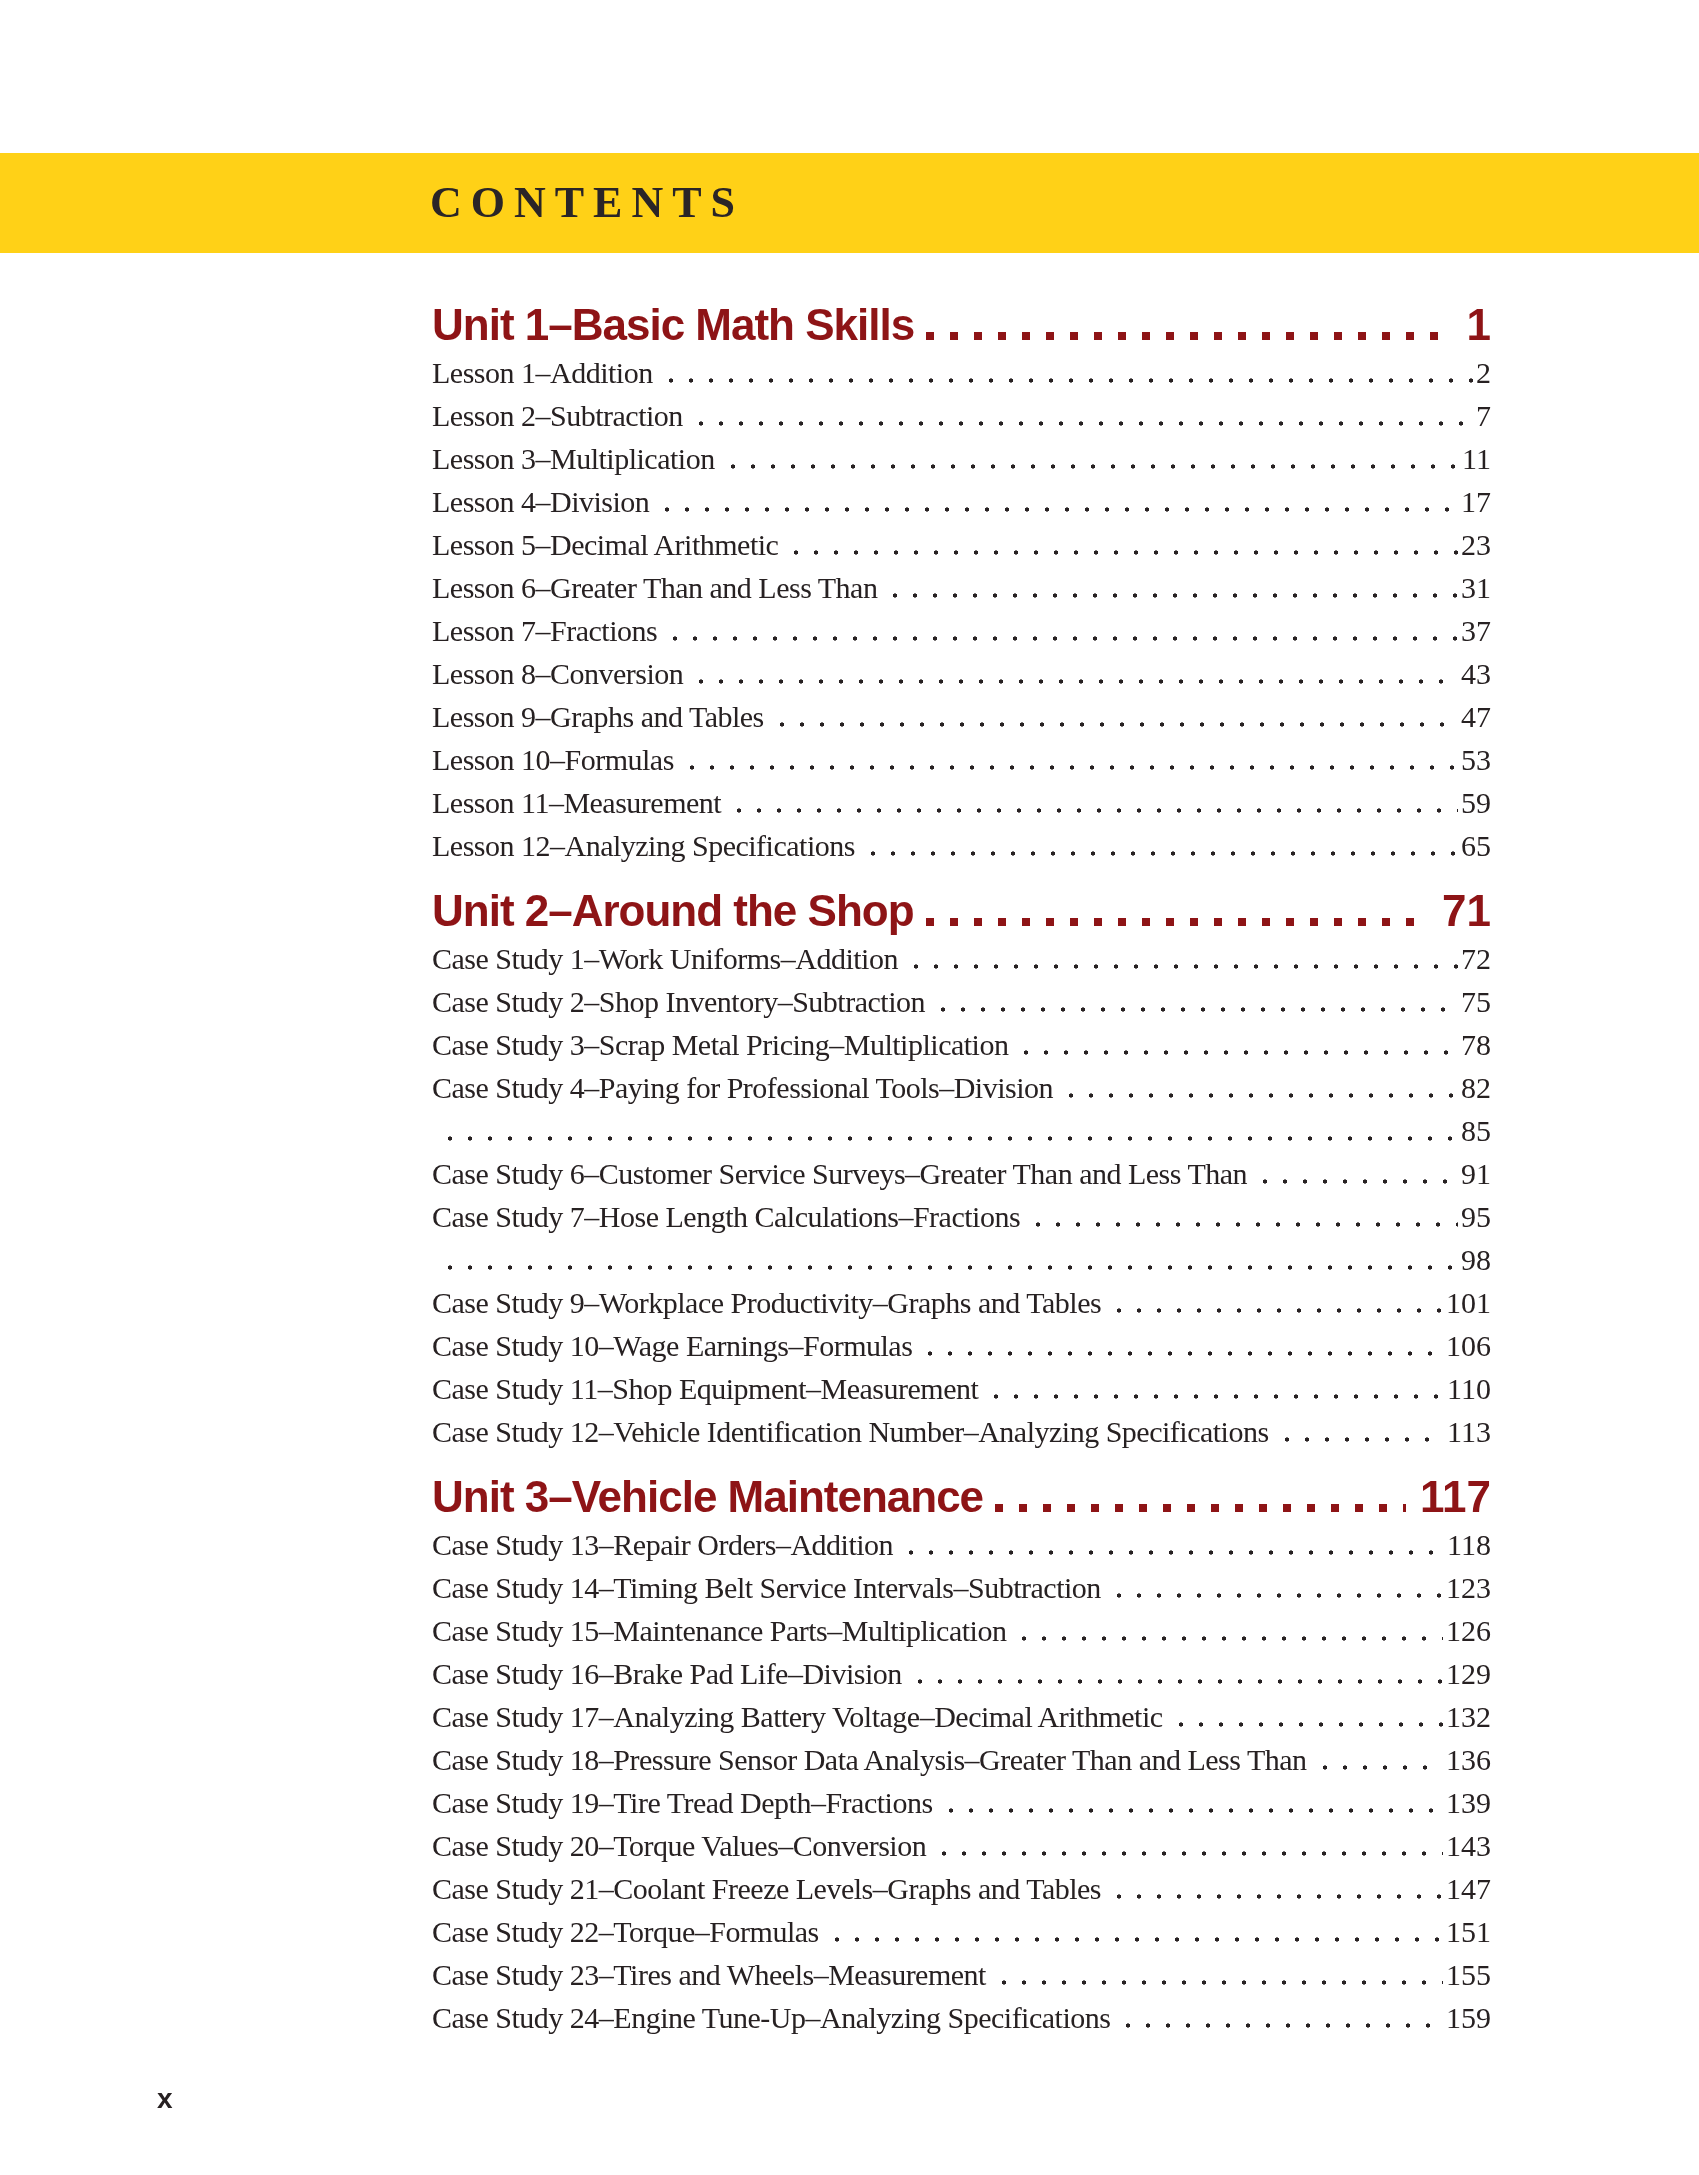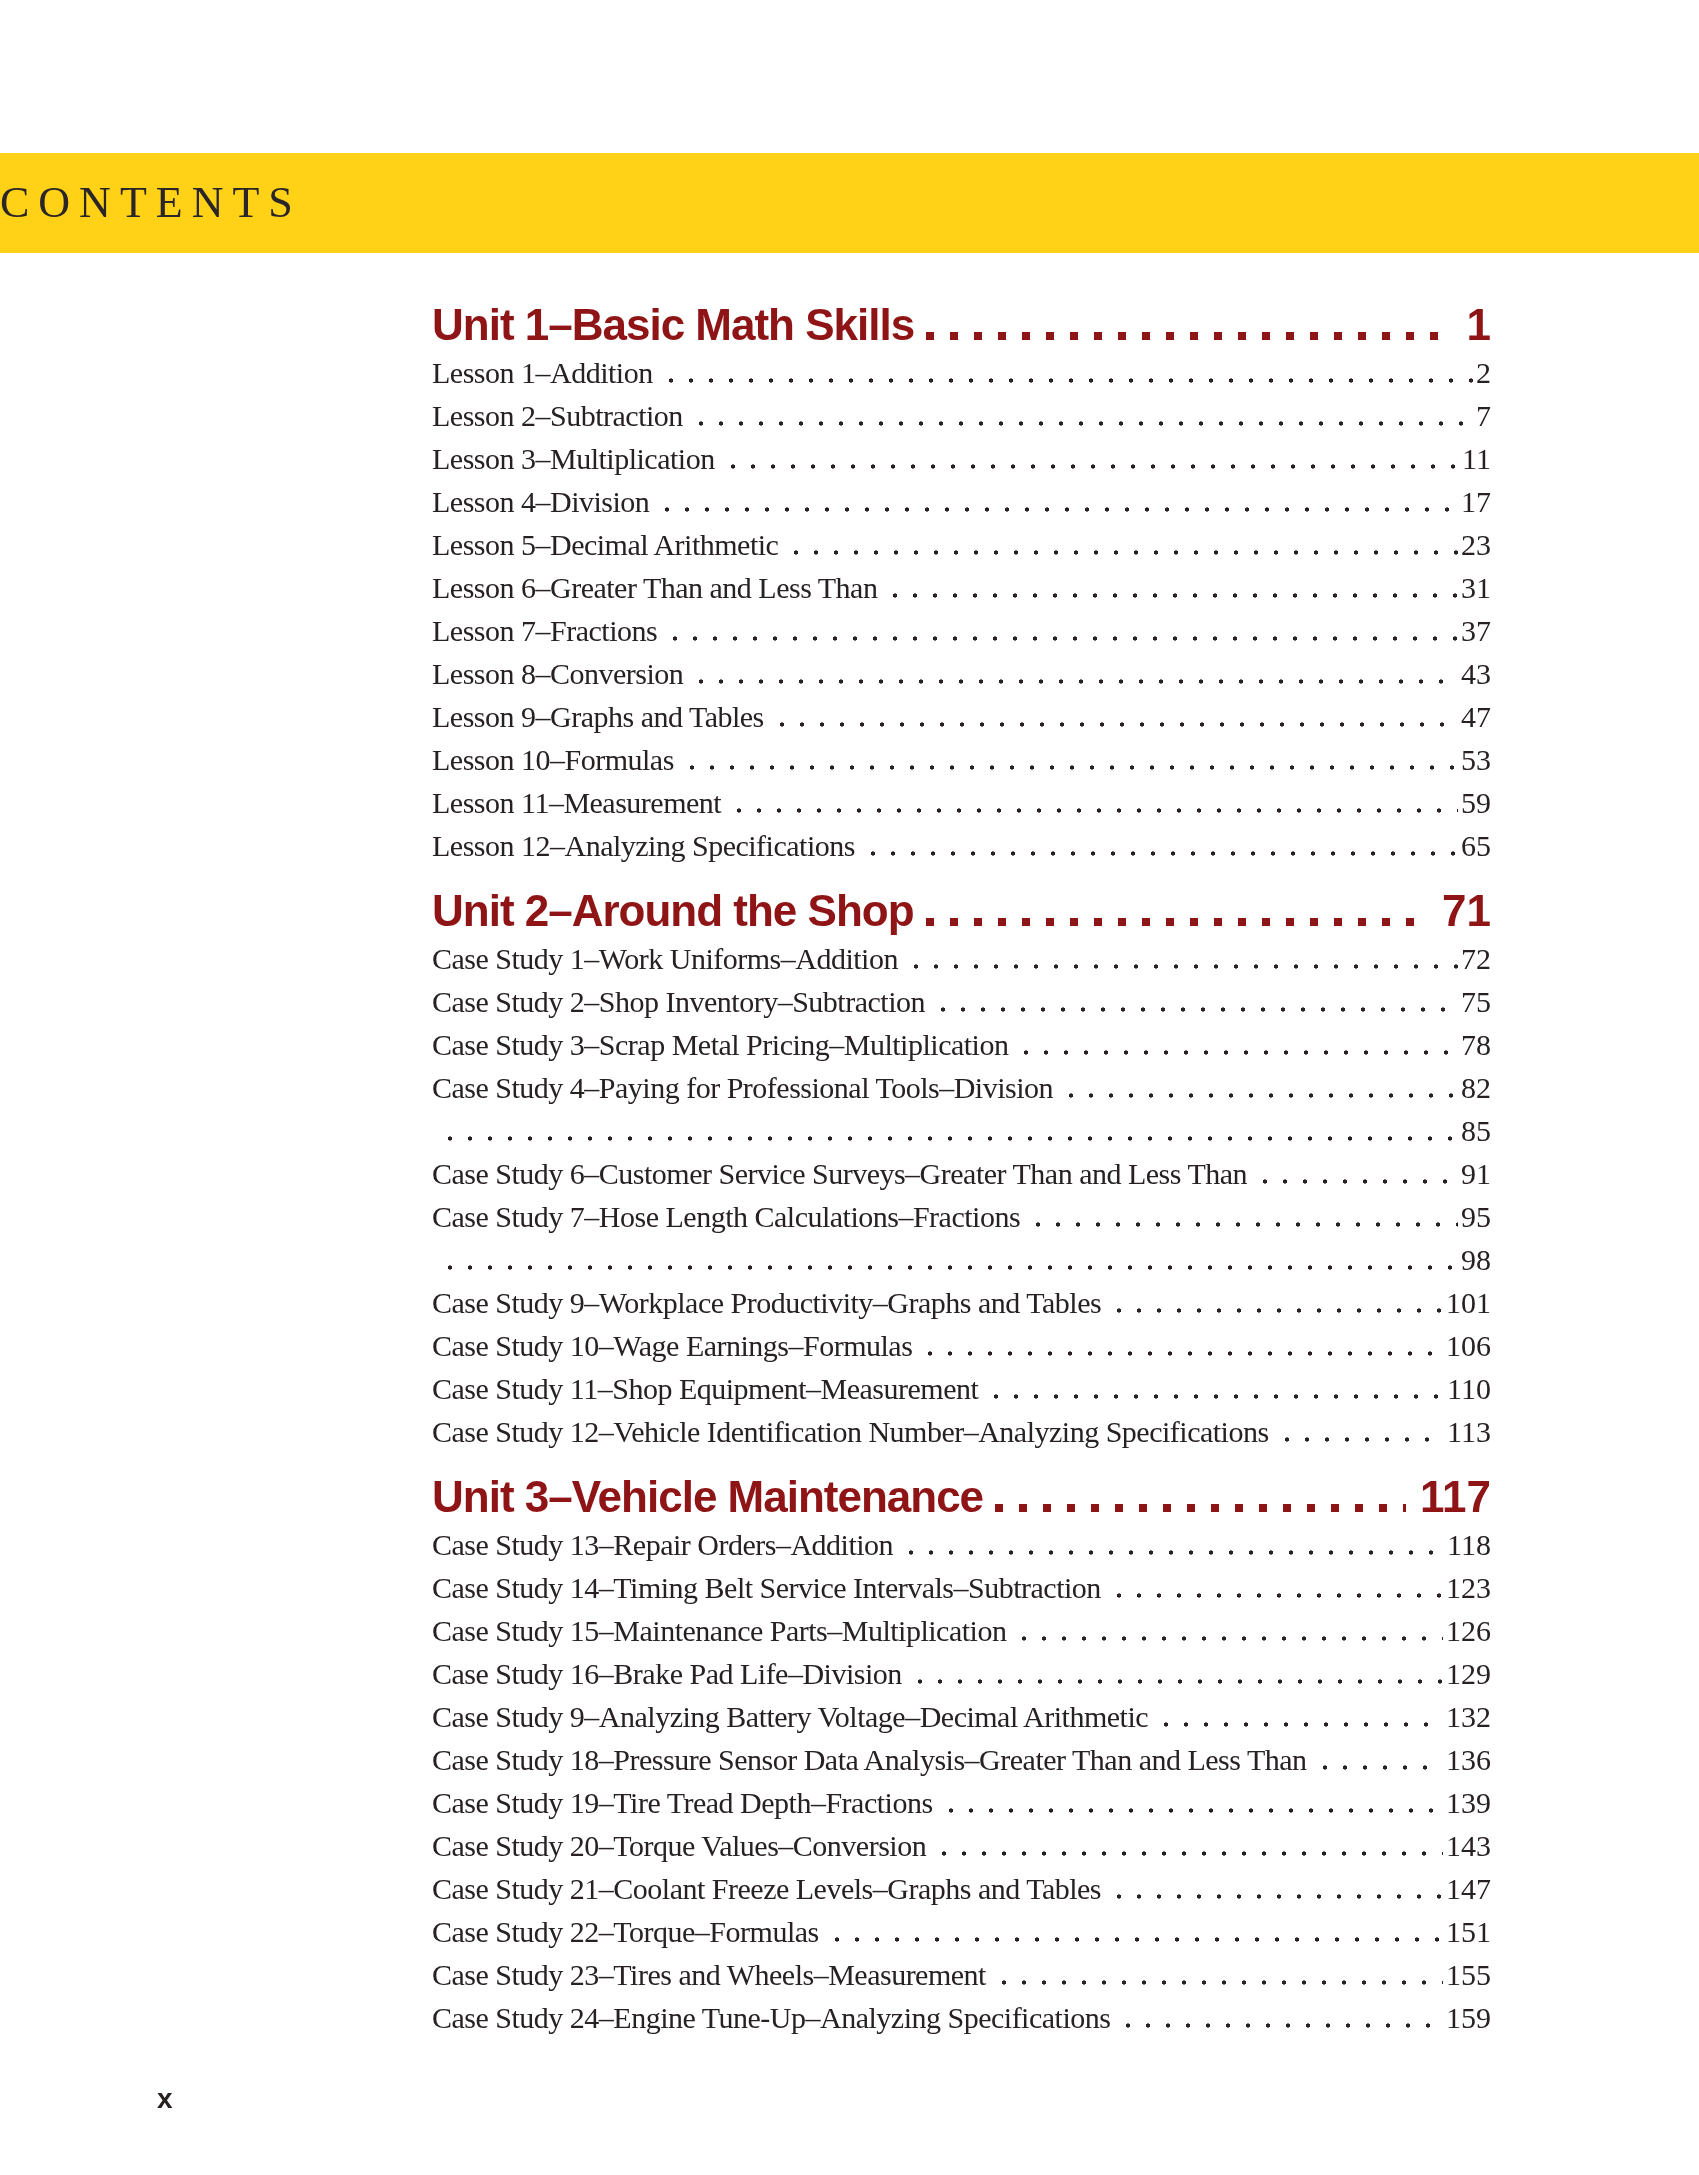--- a/index.html
+++ b/index.html
@@ -12,22 +12,22 @@
   html,body{margin:0;padding:0}
   body{
     width:1699px;height:2175px;position:relative;background:#ffffff;
     font-family:"Liberation Serif",serif;overflow:hidden;
   }
   .banner{
     position:absolute;left:0;top:153px;width:1699px;height:100px;
     background:var(--banner);
   }
   .banner h1{
-    margin:0;line-height:100px;
-    font-family:"Liberation Serif",serif;font-weight:normal;font-size:44px;
+    margin:0;padding-left:430px;line-height:100px;
+    font-family:"Liberation Serif",serif;font-weight:bold;font-size:44px;
     letter-spacing:9px;color:var(--title);
   }
   .toc{position:absolute;left:432px;top:299px;width:1059px}
   .unit-row{
     display:flex;align-items:baseline;line-height:52px;margin:18px 0 0 0;
     font-family:"Liberation Sans",sans-serif;font-weight:bold;font-size:44px;
     letter-spacing:-1px;color:var(--accent);white-space:nowrap;
   }
   .toc section:first-child .unit-row{margin-top:0}
   .unit-title{flex-shrink:0}
@@ -248,21 +248,21 @@
     <span class="entry-page">126</span>
   </div>
 
   <div class="entry-row">
     <span class="entry-title">Case Study 16–Brake Pad Life–Division</span>
     <span class="entry-leader"></span>
     <span class="entry-page">129</span>
   </div>
 
   <div class="entry-row">
-    <span class="entry-title">Case Study 9–Analyzing Battery Voltage–Decimal Arithmetic</span>
+    <span class="entry-title">Case Study 17–Analyzing Battery Voltage–Decimal Arithmetic</span>
     <span class="entry-leader"></span>
     <span class="entry-page">132</span>
   </div>
 
   <div class="entry-row">
     <span class="entry-title">Case Study 18–Pressure Sensor Data Analysis–Greater Than and Less Than</span>
     <span class="entry-leader"></span>
     <span class="entry-page">136</span>
   </div>
 

